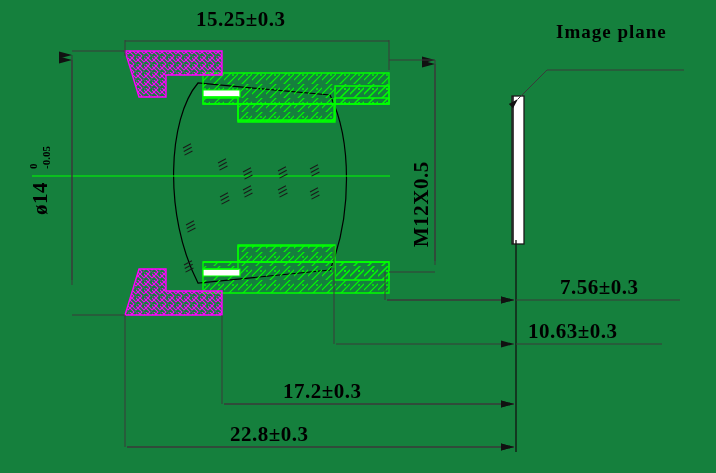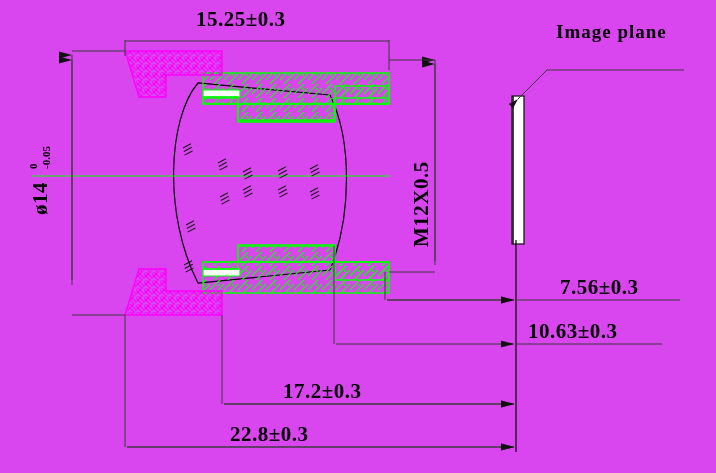--- a/index.html
+++ b/index.html
@@ -4,21 +4,21 @@
 <style>
   html, body {
     margin: 0;
     padding: 0;
     background: #ffffff;
   }
   #root {
     position: relative;
     width: 716px;
     height: 473px;
-    background: #d946ef;
+    background: #15803d;
     overflow: hidden;
     font-family: "Liberation Serif", serif;
   }
   svg.layer {
     position: absolute;
     left: 0;
     top: 0;
     width: 716px;
     height: 473px;
   }

